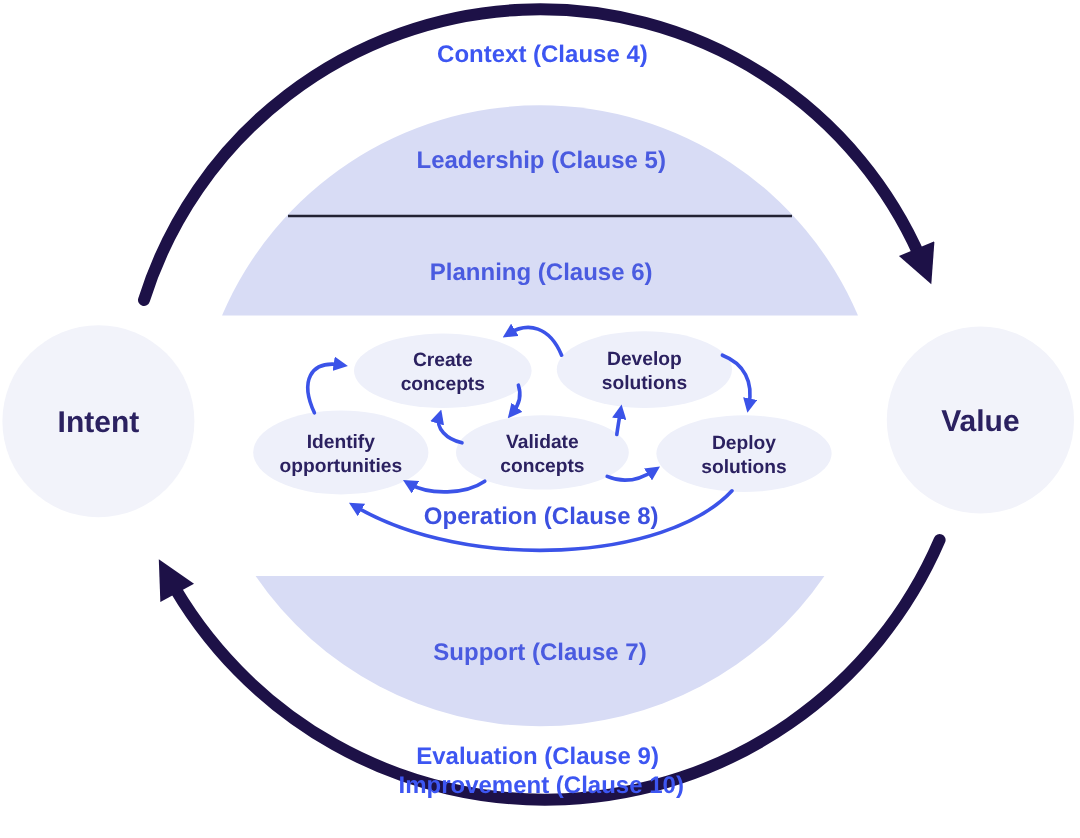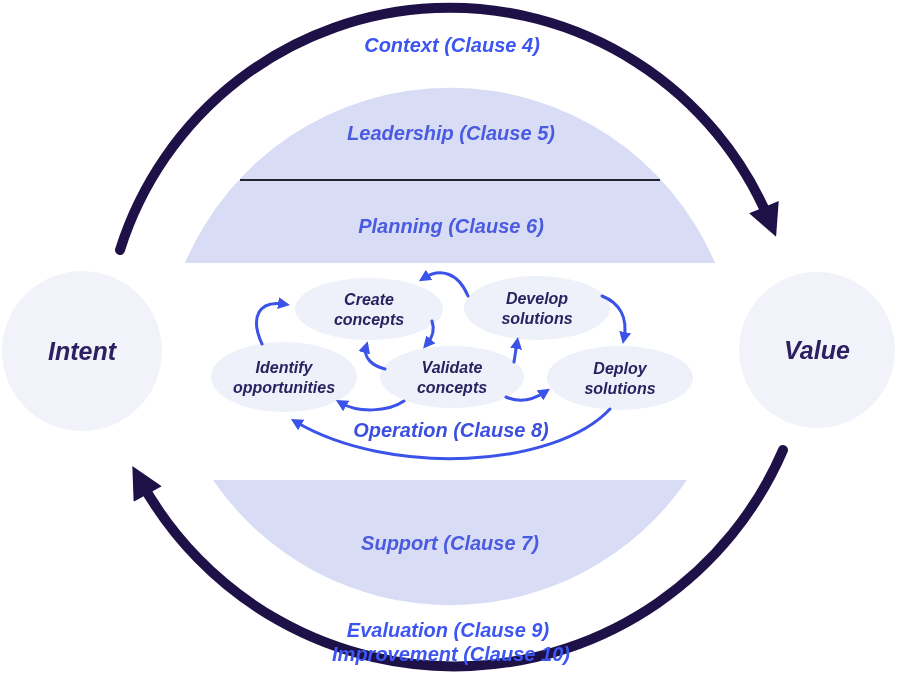--- a/index.html
+++ b/index.html
@@ -8,21 +8,20 @@
     background: #ffffff;
     width: 900px;
     height: 698px;
     overflow: hidden;
     font-family: "Liberation Sans", sans-serif;
   }
   .stage {
     position: relative;
     width: 880px;
     height: 698px;
-    font-style: italic;
   }
   svg { display: block; }
   .clause-label {
     font-family: "Liberation Sans", sans-serif;
     font-weight: 700;
     font-size: 20px;
     text-anchor: middle;
   }
   .oval-label {
     font-family: "Liberation Sans", sans-serif;

